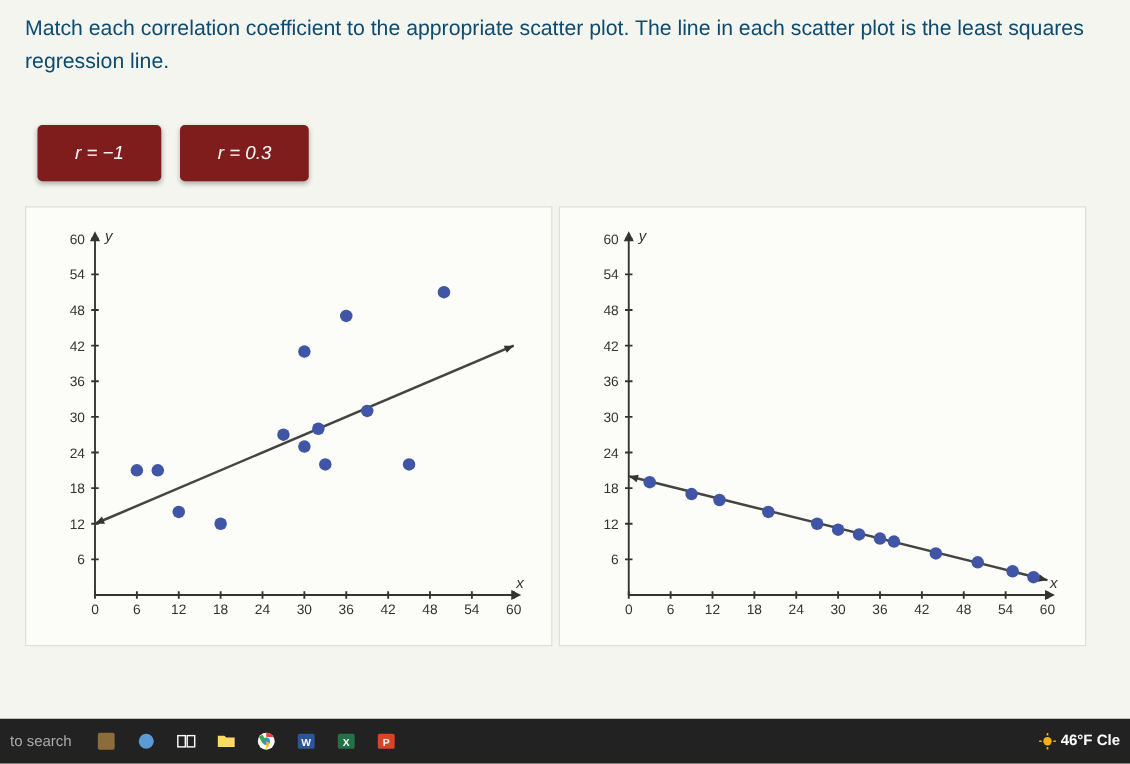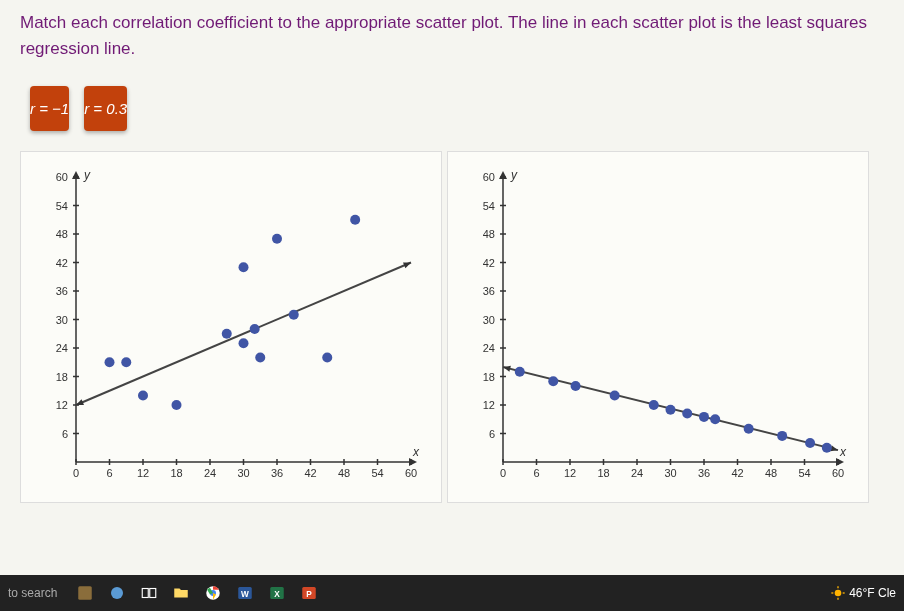--- a/index.html
+++ b/index.html
@@ -1,37 +1,37 @@
 <!DOCTYPE html>
 <html><head>
 <meta charset="utf-8">
 <style>
 * { margin: 0; padding: 0; box-sizing: border-box; }
 body { font-family: Arial, sans-serif; background: #f5f5f0; width: 904px; height: 611px; position: relative; overflow: hidden; }
 .content { padding: 10px 20px; }
-.question { font-size: 17px; color: #701a75; line-height: 1.5; margin-bottom: 25px; }
+.question { font-size: 17px; color: #0c4a6e; line-height: 1.5; margin-bottom: 39px; }
 .chips { display: flex; gap: 15px; margin-bottom: 20px; margin-left: 10px; }
-.chip { background: #c2410c; color: #fff; padding: 14px 0; border-radius: 4px; font-size: 15px; font-style: italic; cursor: grab; box-shadow: 0 2px 4px rgba(0,0,0,0.3); }
+.chip { background: #7f1d1d; color: #fff; padding: 14px 30px; border-radius: 4px; font-size: 15px; font-style: italic; cursor: grab; box-shadow: 0 2px 4px rgba(0,0,0,0.3); }
 .charts { display: flex; gap: 5px; }
 .chart-box { background: #fcfcf8; border: 1px solid #ddd; padding: 10px; position: relative; }
 .chart-box svg { display: block; }
 .y-label { font-style: italic; font-size: 12px; fill: #333; }
 .x-label { font-style: italic; font-size: 12px; fill: #333; }
 .tick-label { font-size: 11px; fill: #333; }
 .axis { stroke: #333; stroke-width: 1.5; }
 .arrow { fill: #333; }
 .reg-line { stroke: #444; stroke-width: 2; }
 .point { fill: #4055a5; }
 .taskbar { position: absolute; bottom: 0; left: 0; right: 0; height: 32px; background: #222; display: flex; align-items: center; padding: 18px 8px; color: #fff; font-size: 12px; }
 .taskbar-left { display: flex; align-items: center; gap: 4px; }
 .search-text { color: #aaa; font-size: 12px; margin-right: 10px; }
 .tb-icon { width: 28px; height: 28px; display: flex; align-items: center; justify-content: center; border-radius: 2px; }
 .tb-icon svg { width: 18px; height: 18px; }
 .taskbar-right { margin-left: auto; display: flex; align-items: center; gap: 6px; color: #fff; }
-.weather { display: flex; align-items: center; gap: 3px; }
+.weather { display: flex; align-items: flex-start; gap: 3px; font-weight: bold; }
 </style>
 </head>
 <body>
 
 <div class="content">
   <p class="question">Match each correlation coefficient to the appropriate scatter plot. The line in each scatter plot is the least squares regression line.</p>
 
   <div class="chips">
     <div class="chip">r = −1</div>
     <div class="chip">r = 0.3</div>

